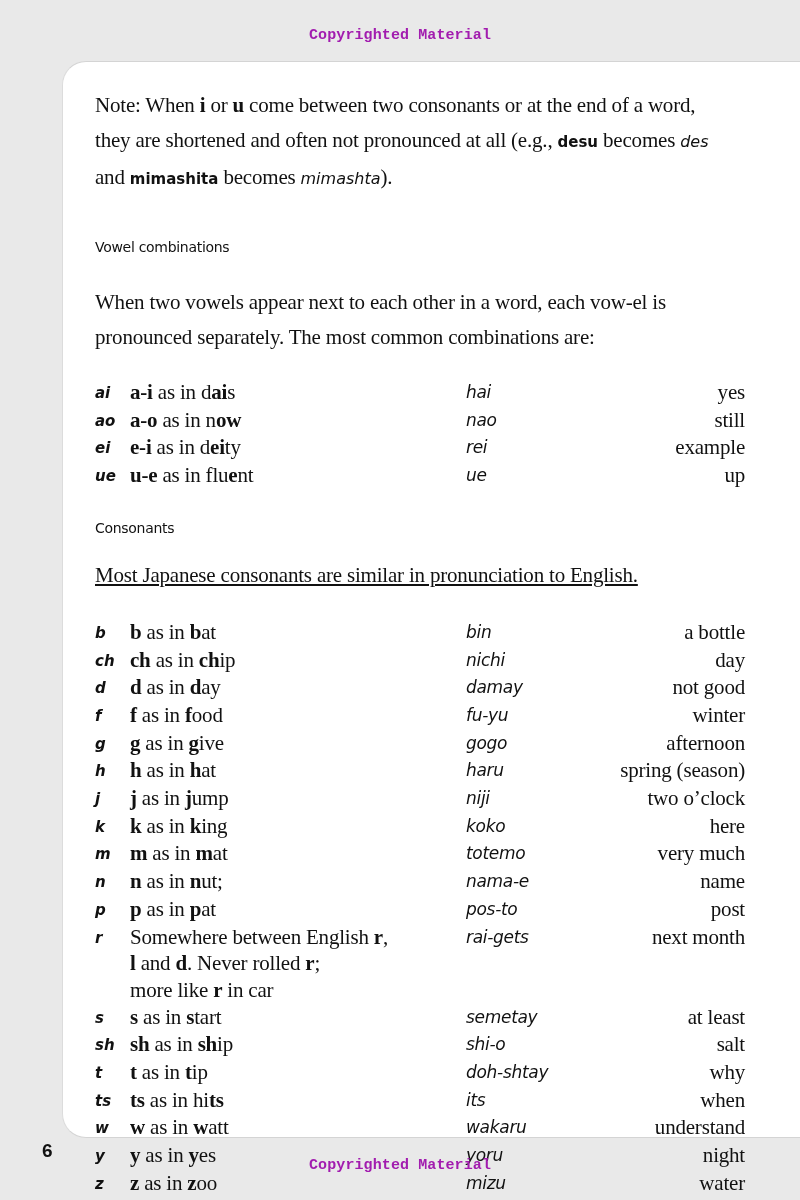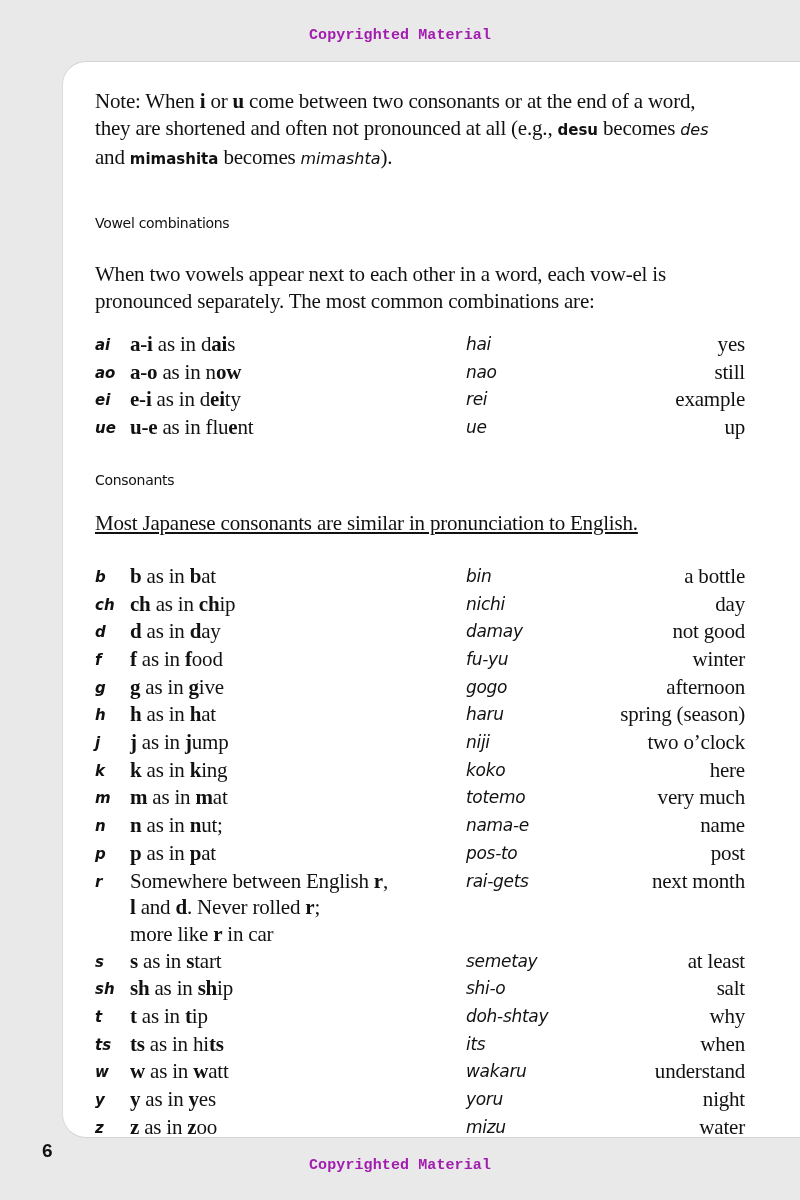--- a/index.html
+++ b/index.html
@@ -37,21 +37,21 @@
       position: absolute; left: 42px; top: 1140px;
       font-family: "Liberation Sans", sans-serif;
       font-weight: bold; font-size: 19px; color: #111;
     }
     .content {
       position: absolute; left: 95px; top: 88px; width: 640px;
     }
     p.body {
       margin: 0;
       font-size: 21px;
-      line-height: 27px;
+      line-height: 35px;
       letter-spacing: -0.2px;
     }
     .sans-b { font-family: "DejaVu Sans", sans-serif; font-weight: bold; font-size: 15px; letter-spacing: 0; }
     .sans-i { font-family: "DejaVu Sans", sans-serif; font-style: italic; font-size: 16px; letter-spacing: 0; }
     b { font-weight: bold; }
     h2 {
       margin: 0;
       font-family: "DejaVu Sans", sans-serif;
       font-weight: normal;
       font-size: 14px;
@@ -91,21 +91,21 @@
 <div class="content">
 
   <p class="body"><span>Note: When </span><b>i</b><span> or </span><b>u</b><span> come between two consonants or at the end of a word, they are shortened and often not pronounced at all (e.g., </span><span class="sans-b">desu</span><span> becomes </span><span class="sans-i">des</span><span> and </span><span class="sans-b">mimashita</span><span> becomes </span><span class="sans-i">mimashta</span><span>).</span></p>
 
   <h2 style="margin-top:36px;">Vowel combinations</h2>
 
   <p class="body" style="margin-top:24px;">
     <span>When two vowels appear next to each other in a word, each vow-el is pronounced separately. The most common combinations are:</span>
   </p>
 
-  <div class="table" style="margin-top:16px;" id="vowel-table">
+  <div class="table" style="margin-top:24px;" id="vowel-table">
       <div class="row">
         <div class="c-key">ai</div>
         <div class="c-desc"><b>a-i</b><span> as in </span><span>d</span><b>ai</b><span>s</span></div>
         <div class="c-word">hai</div>
         <div class="c-mean">yes</div>
       </div>
       <div class="row">
         <div class="c-key">ao</div>
         <div class="c-desc"><b>a-o</b><span> as in </span><span>n</span><b>ow</b><span></span></div>
         <div class="c-word">nao</div>

